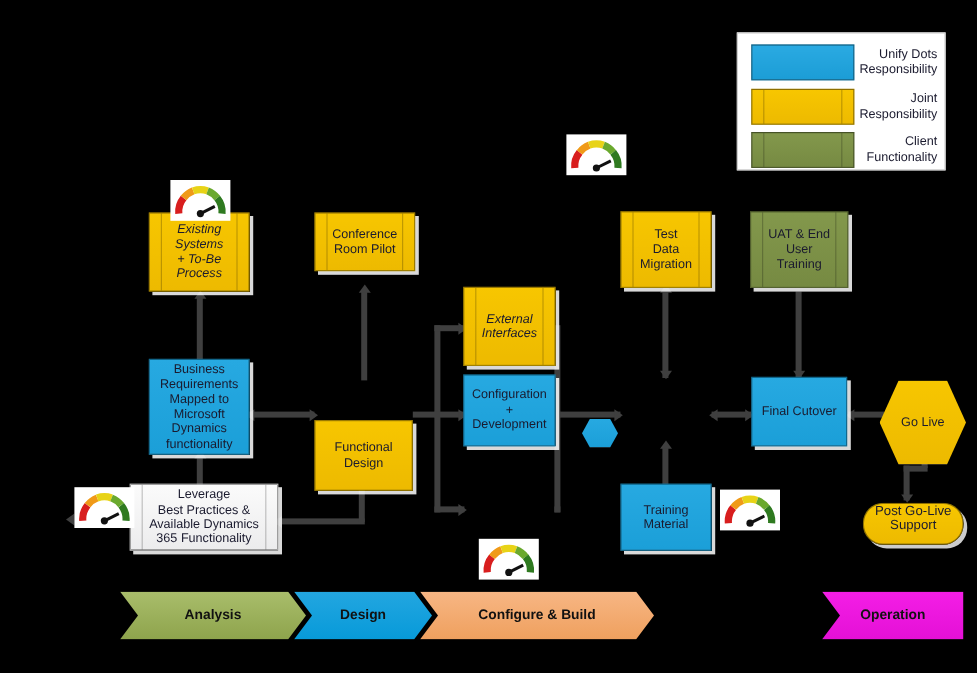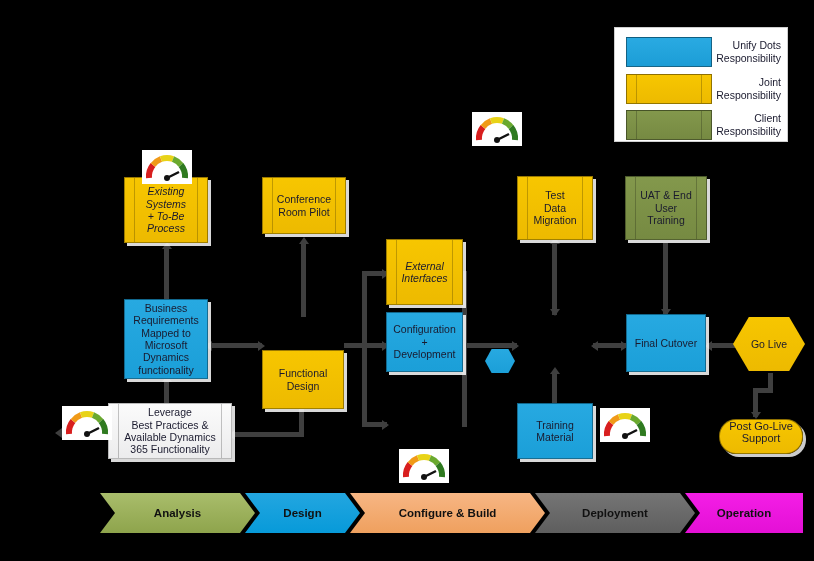--- a/index.html
+++ b/index.html
@@ -152,21 +152,21 @@
   <div class="ah left" style="left:55px;top:428px;"></div>
 
   
   <div class="node yellow band" style="left:124px;top:177px;width:84px;height:66px;">
     <span style="white-space: pre-line; font-style: italic;">Existing
 Systems
 + To-Be
 Process</span>
   </div>
 
-  <div class="node yellow band" style="left:262px;top:177px;width:84px;height:57px;">
+  <div class="node yellow band" style="left:262px;top:177px;width:84px;height:49px;">
     <span style="white-space: pre-line;">Conference
 Room Pilot</span>
   </div>
 
   <div class="node yellow band" style="left:517px;top:176px;width:76px;height:64px;">
     <span style="white-space: pre-line;">Test
 Data
 Migration</span>
   </div>
 
@@ -198,21 +198,21 @@
   <div class="node blue" style="left:386px;top:312px;width:77px;height:60px;">
     <span style="white-space: pre-line;">Configuration +
 Development</span>
   </div>
 
 
   <div class="node blue" style="left:626px;top:314px;width:80px;height:58px;">
     <span>Final Cutover</span>
   </div>
 
-  <div class="hex" style="left:733px;top:317px;width:72px;height:54px;">
+  <div class="hex" style="left:733px;top:317px;width:72px;height:70px;">
     <span>Go Live</span>
   </div>
 
   <div class="hex small" style="left:485px;top:349px;width:30px;height:24px;">
     <span></span>
   </div>
 
   <div class="node white band" style="left:108px;top:403px;width:124px;height:56px;">
     <span style="white-space: pre-line;">Leverage
 Best Practices &amp;
@@ -303,33 +303,30 @@
     <div class="lg-row" style="left:11px;top:46px;">
       <div class="lg-sw band" style="background:linear-gradient(180deg,#f7c600,#edba00);"></div>
     </div>
     <div class="lg-tx" style="top:48px;white-space:pre-line;">Joint
 Responsibility</div>
 
     <div class="lg-row" style="left:11px;top:82px;">
       <div class="lg-sw band" style="background:linear-gradient(180deg,#83984c,#768a42);"></div>
     </div>
     <div class="lg-tx" style="top:84px;white-space:pre-line;">Client
-Responsibility</div>
+Functionality</div>
   </div>
 
   
   <div class="phase chev-first" style="left:100px;top:493px;width:155px;height:40px;background:linear-gradient(180deg,#a9bd6b,#8ea44c);">
     <span>Analysis</span>
   </div>
   <div class="phase chev" style="left:245px;top:493px;width:115px;height:40px;background:linear-gradient(180deg,#23a6e0,#079ad9);">
     <span>Design</span>
   </div>
   <div class="phase chev" style="left:350px;top:493px;width:195px;height:40px;background:linear-gradient(180deg,#f7b684,#efa05e);">
     <span>Configure &amp; Build</span>
   </div>
-  <div class="phase chev" style="left:535px;top:493px;width:160px;height:40px;background:linear-gradient(180deg,#757575,#5e5e5e);">
-    <span>Deployment</span>
-  </div>
   <div class="phase chev-last" style="left:685px;top:493px;width:118px;height:40px;background:linear-gradient(180deg,#f41ee6,#e410d6);">
     <span>Operation</span>
   </div>
 
 </div>
 
 </body></html>

